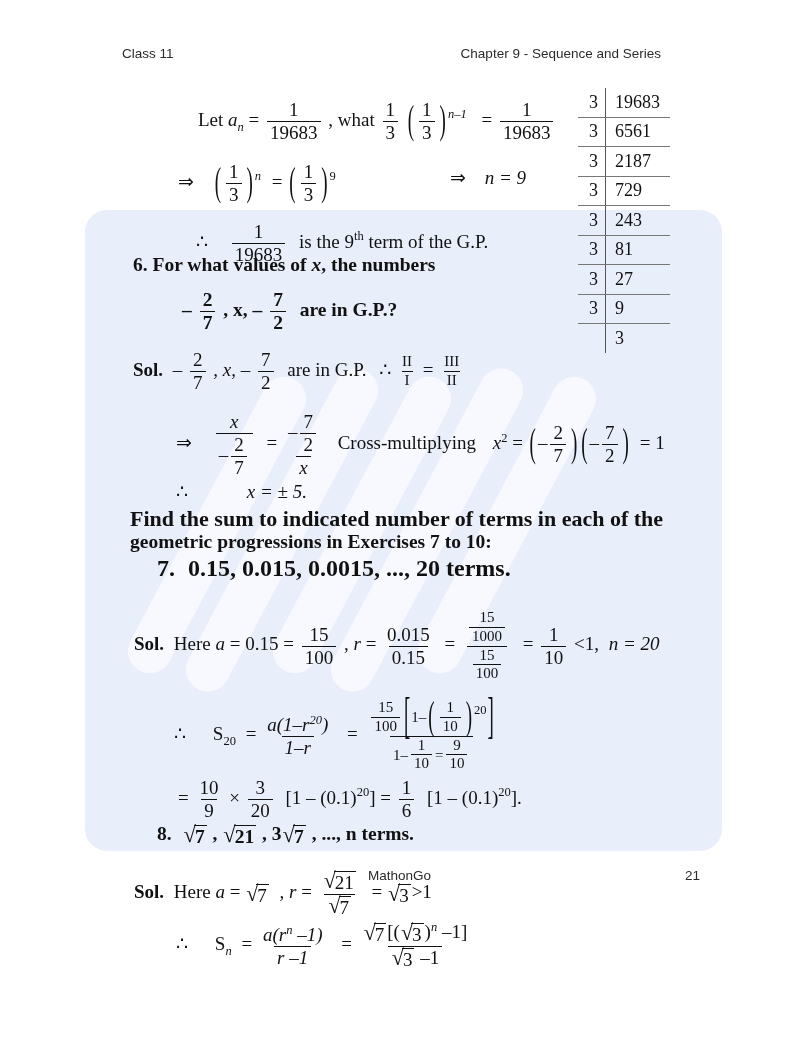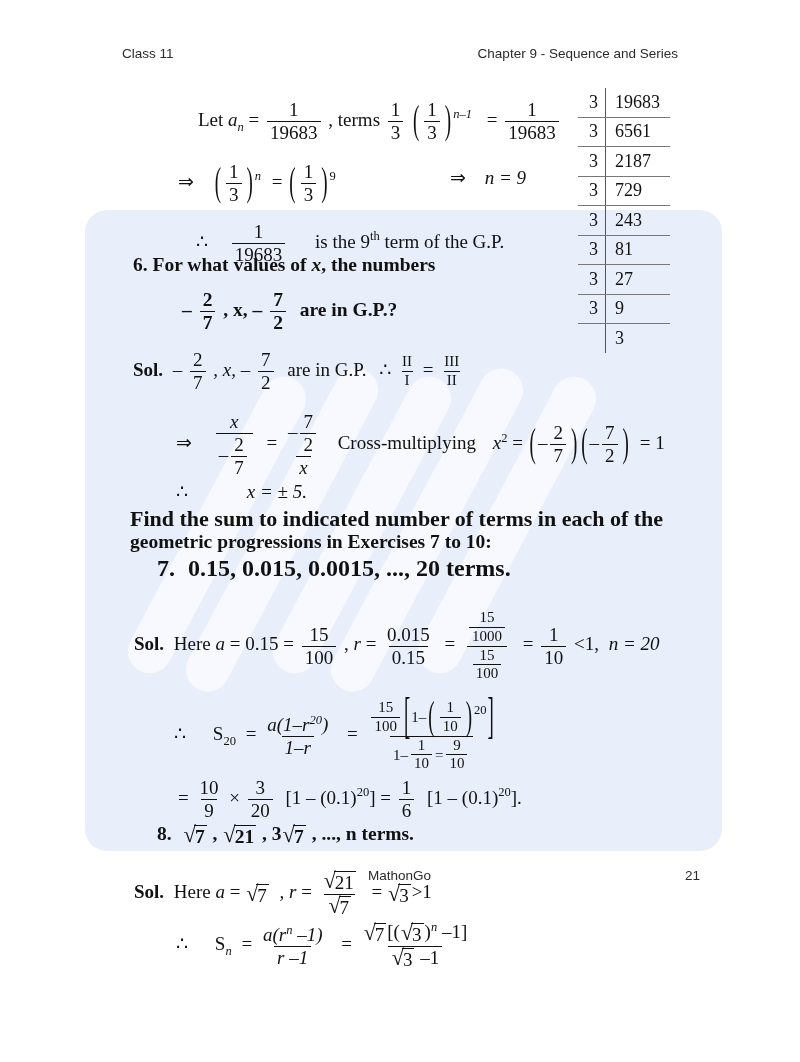--- a/index.html
+++ b/index.html
@@ -40,21 +40,21 @@
   }
 
   
   .hdr{
     position:absolute;top:46px;left:0;width:800px;
     font-family:"Liberation Sans", sans-serif;
     font-size:13.5px;color:#2b2b2b;
     z-index:5;
   }
   .hdr .left{position:absolute;left:122px;top:0;}
-  .hdr .right{position:absolute;right:122px;top:0;text-align:center;}
+  .hdr .right{position:absolute;right:139px;top:0;text-align:center;}
 
   
   .ftr{
     position:absolute;bottom:52px;left:0;width:800px;
     font-family:"Liberation Sans", sans-serif;
     font-size:13.5px;color:#2b2b2b;
     z-index:5;
   }
   .ftr .brand{position:absolute;left:368px;top:0;}
   .ftr .pageno{position:absolute;right:100px;top:0;}
@@ -172,21 +172,21 @@
 
     <div class="ln" style="left:198px;top:100px;font-family:Liberation Serif, serif;">
       <span>Let</span>
       <span class="ital">a</span><span class="sub ital">n</span>
       <span>=</span>
       <span class="frac">
           <span class="num">1</span>
           <span class="den">19683</span>
         </span>
       <span>,</span>
-      <span>terms</span>
+      <span>what</span>
       <span class="frac">
           <span class="num">1</span>
           <span class="den">3</span>
         </span>
       <span class="paren">(</span><span class="frac">
           <span class="num">1</span>
           <span class="den">3</span>
         </span><span class="paren">)</span><span class="sup ital">n–1</span>
       <span style="margin-left:10px;">=</span>
       <span class="frac">
@@ -213,21 +213,21 @@
       <span style="margin-left:14px;" class="ital">n = 9</span>
     </div>
 
     <div class="ln" style="left:196px;top:222px;">
       <span>∴</span>
       <span style="margin-left:16px;"></span>
       <span class="frac">
           <span class="num">1</span>
           <span class="den">19683</span>
         </span>
-      <span style="margin-left:22px;">is the</span>
+      <span style="margin-left:6px;">is the</span>
       <span>9</span><span class="sup">th</span>
       <span>term of the G.P.</span>
     </div>
 
     <div class="ln bold" style="left:133px;top:255px;font-size:19.5px;">
       <span>6.</span>
       <span style="margin-left:0;font-family:Liberation Serif, serif;">For what values of</span>
       <span class="ital">x</span><span>, the numbers</span>
     </div>
     <div class="ln bold" style="left:182px;top:290px;font-size:19.5px;">

